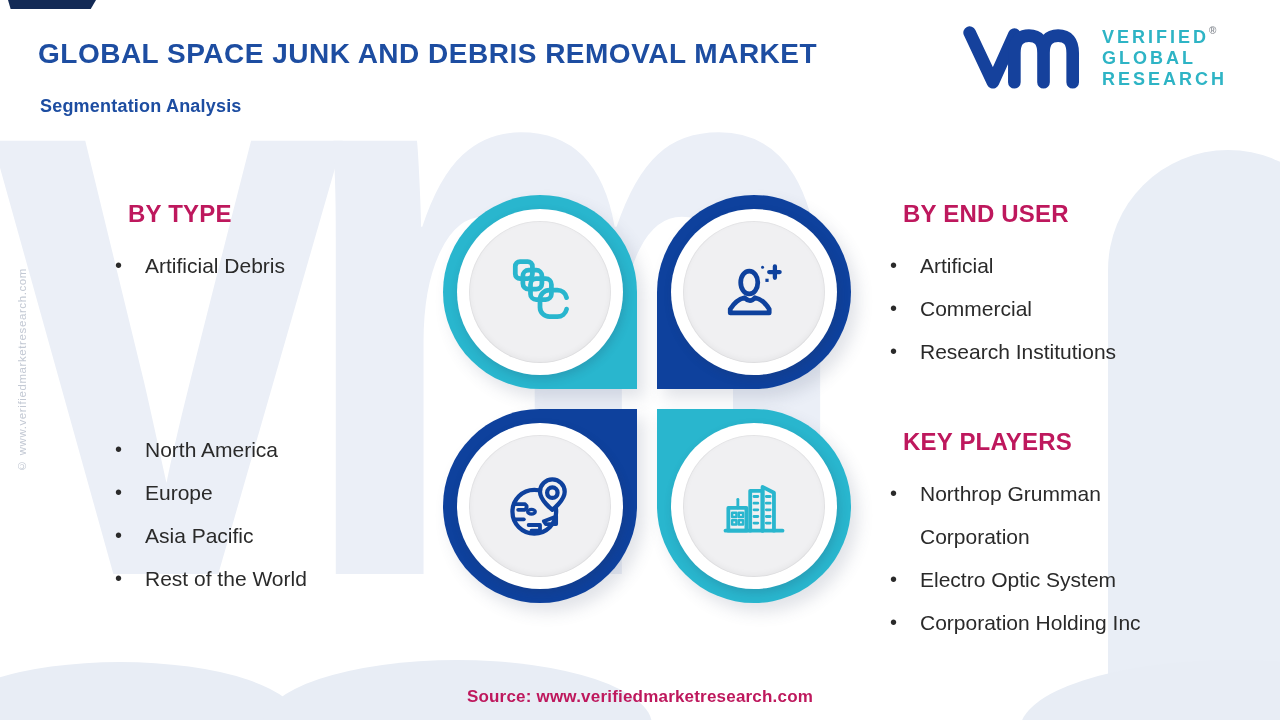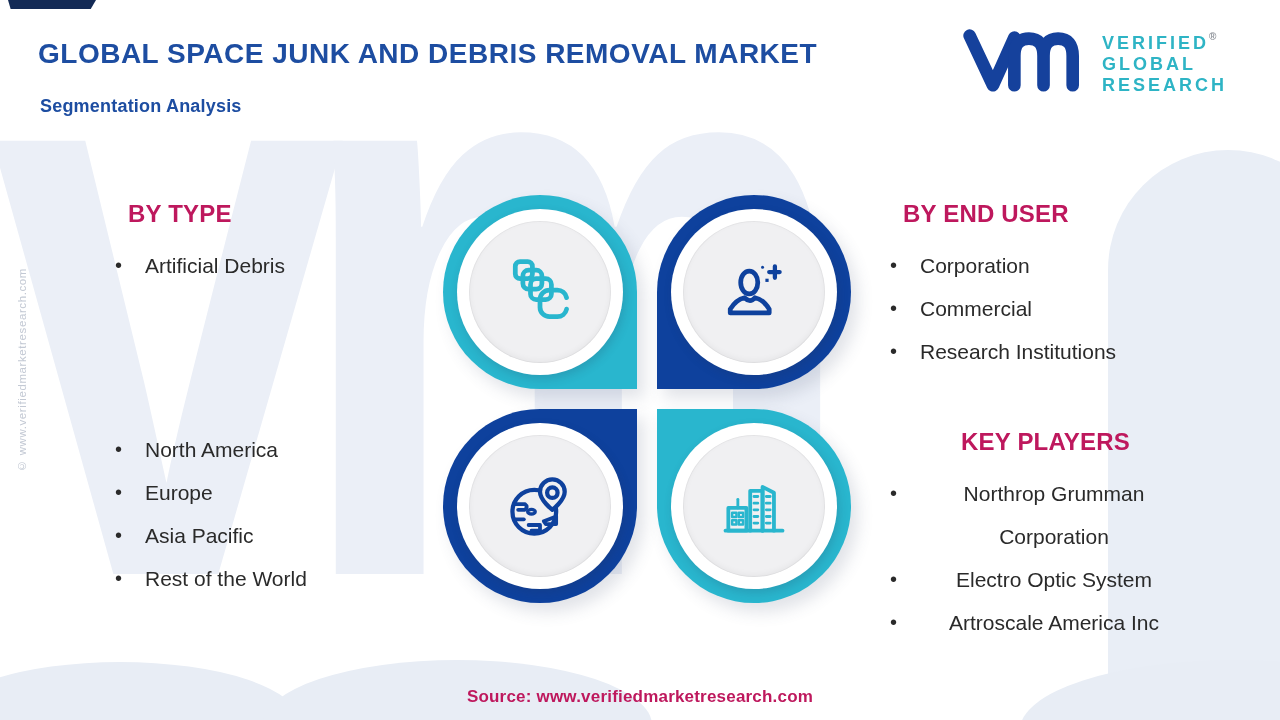--- a/index.html
+++ b/index.html
@@ -34,21 +34,21 @@
   }
   
   .title{
     position:absolute;left:38px;top:38px;z-index:2;
     font-size:28px;font-weight:700;letter-spacing:0.5px;color:#1d4da1;
   }
   .subtitle{
     position:absolute;left:40px;top:96px;z-index:2;
     font-size:18px;font-weight:700;letter-spacing:0.2px;color:#1d4da1;
   }
-  .brand{position:absolute;left:962px;top:20px;z-index:2;display:flex;align-items:center;}
+  .brand{position:absolute;left:962px;top:14px;z-index:2;display:flex;align-items:flex-end;}
   .brand svg{display:block;}
   .wordmark{margin-left:10px;margin-top:6px;line-height:21px;}
   .wordmark div{
     font-size:18px;font-weight:700;letter-spacing:3px;color:#2eb4c5;
   }
   .reg{font-size:10px;color:#8a8f96;vertical-align:9px;letter-spacing:0;}
   
   .section{position:absolute;z-index:2;}
   .section h2{
     margin:0 0 16px 15px;font-size:24px;font-weight:700;letter-spacing:0.2px;color:#be185d;
@@ -57,21 +57,21 @@
   .section li{
     position:relative;padding-left:32px;line-height:43px;
     font-size:21px;color:#2a2a2a;
   }
   .section li::before{
     content:"\2022";position:absolute;left:2px;top:0;color:#2a2a2a;font-size:20px;
   }
   .sec-type{left:113px;top:200px;}
   .sec-enduser{left:888px;top:200px;}
   .sec-geo{left:113px;top:428px;}
-  .sec-players{left:888px;top:428px;text-align:center;}
+  .sec-players{left:888px;top:428px;}
   
   .pod{position:absolute;width:194px;height:194px;z-index:1;
        box-shadow:7px 9px 16px rgba(70,80,110,0.16);}
   .pod.teal{background:#29b6ce;}
   .pod.blue{background:#0e419d;}
   .pod.tl{left:443px;top:195px;border-radius:50% 50% 0 50%;}
   .pod.tr{left:657px;top:195px;border-radius:50% 50% 50% 0;}
   .pod.bl{left:443px;top:409px;border-radius:50% 0 50% 50%;}
   .pod.br{left:657px;top:409px;border-radius:0 50% 50% 50%;}
   .pod .white{
@@ -118,41 +118,41 @@
 <div class="section sec-type">
   <h2>BY TYPE</h2>
   <ul>
       <li>Artificial Debris</li>
     </ul>
 </div>
 
 <div class="section sec-enduser">
   <h2>BY END USER</h2>
   <ul>
-      <li>Corporation</li>
+      <li>Artificial</li>
       <li>Commercial</li>
       <li>Research Institutions</li>
     </ul>
 </div>
 
 <div class="section sec-geo">
   <ul>
       <li>North America</li>
       <li>Europe</li>
       <li>Asia Pacific</li>
       <li>Rest of the World</li>
     </ul>
 </div>
 
 <div class="section sec-players">
   <h2>KEY PLAYERS</h2>
   <ul>
       <li>Northrop Grumman Corporation</li>
       <li>Electro Optic System</li>
-      <li>Artroscale America Inc</li>
+      <li>Corporation Holding Inc</li>
     </ul>
 </div>
 
 <div class="pod teal tl">
   <div class="white"></div>
   <div class="inner">
     <svg width="76" height="76" viewBox="0 0 80 80" fill="none" stroke="#29b6ce" stroke-width="5" stroke-linecap="round" stroke-linejoin="round">
       <rect x="14" y="8" width="18" height="18" rx="5"></rect>
       <rect x="22" y="17" width="20" height="20" rx="6"></rect>
       <rect x="30" y="26" width="22" height="22" rx="6"></rect>

